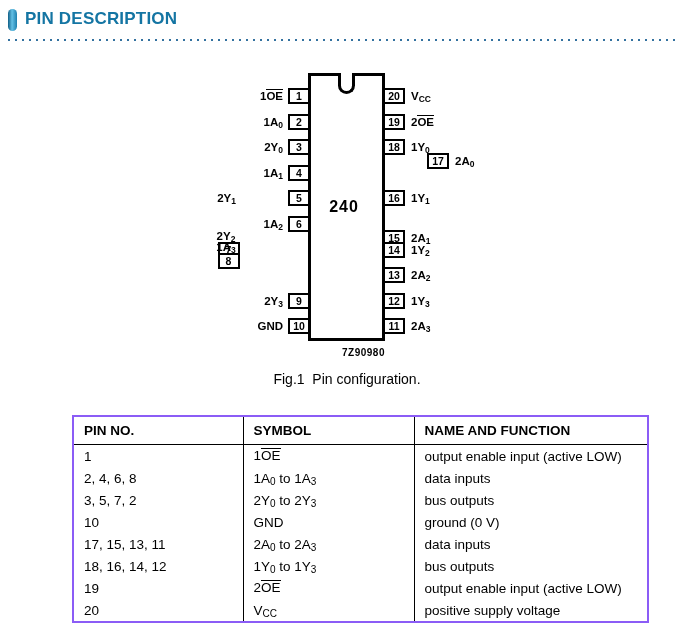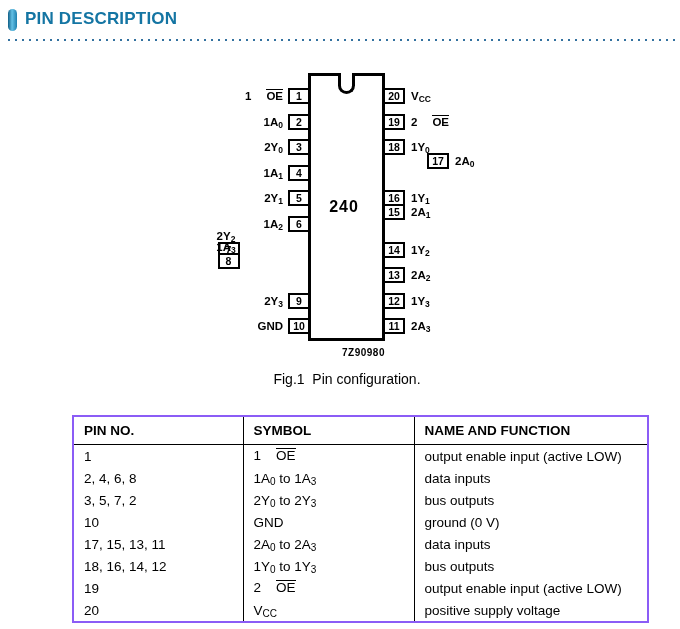--- a/index.html
+++ b/index.html
@@ -45,21 +45,21 @@
   .pin-unit.right { left:236px; width:164px; justify-content:flex-start; }
   .pin-box {
     width:22px; height:16px; box-sizing:border-box; border:2px solid #000;
     display:flex; align-items:center; justify-content:center;
     font-size:10.5px; font-weight:700; background:#fff; flex:0 0 auto;
   }
   .pin-label { font-size:11.5px; font-weight:700; white-space:nowrap; }
   .pin-unit.left  .pin-label { margin-right:5px; }
   .pin-unit.right .pin-label { margin-left:6px; }
   .pin-label sub { font-size:8.5px; vertical-align:-2px; line-height:0; }
-  .bar { display:inline-block; border-top:1.5px solid #000; line-height:1.05;margin-left:15px; }
+  .bar { display:inline-block; border-top:1.5px solid #000; line-height:1.05; }
 
   .fig-caption {
     width:400px; margin:10px 0 0 147px; text-align:center;
     font-size:14px; white-space:pre;
   }
 
   
   table.pin-table {
     border-collapse:collapse; table-layout:fixed;
     width:575px; margin:28px 0 0 72px;
@@ -101,21 +101,21 @@
         <span class="pin-box">2</span>
       </div>
       <div class="pin-unit left" style="top: 66.2px;">
         <span class="pin-label">2Y<sub>0</sub></span>
         <span class="pin-box">3</span>
       </div>
       <div class="pin-unit left" style="top: 91.8px;">
         <span class="pin-label">1A<sub>1</sub></span>
         <span class="pin-box">4</span>
       </div>
-      <div class="pin-unit left" style="top: 117.4px;">
+      <div class="pin-unit left" style="top: 117.4px; gap: 47px;">
         <span class="pin-label">2Y<sub>1</sub></span>
         <span class="pin-box">5</span>
       </div>
       <div class="pin-unit left" style="top: 143px;">
         <span class="pin-label">1A<sub>2</sub></span>
         <span class="pin-box">6</span>
       </div>
       <div class="pin-unit left" style="top: 168.6px; flex-direction: column;">
         <span class="pin-label">2Y<sub>2</sub></span>
         <span class="pin-box">7</span>
@@ -147,21 +147,21 @@
         <span class="pin-label">1Y<sub>0</sub></span>
       </div>
       <div class="pin-unit right" style="top: 80px; padding-left: 44px;">
         <span class="pin-box">17</span>
         <span class="pin-label">2A<sub>0</sub></span>
       </div>
       <div class="pin-unit right" style="top: 117.4px;">
         <span class="pin-box">16</span>
         <span class="pin-label">1Y<sub>1</sub></span>
       </div>
-      <div class="pin-unit right" style="top: 131px;">
+      <div class="pin-unit right" style="top: 157px;">
         <span class="pin-box">15</span>
         <span class="pin-label">2A<sub>1</sub></span>
       </div>
       <div class="pin-unit right" style="top: 168.6px;">
         <span class="pin-box">14</span>
         <span class="pin-label">1Y<sub>2</sub></span>
       </div>
       <div class="pin-unit right" style="top: 194.2px;">
         <span class="pin-box">13</span>
         <span class="pin-label">2A<sub>2</sub></span>

